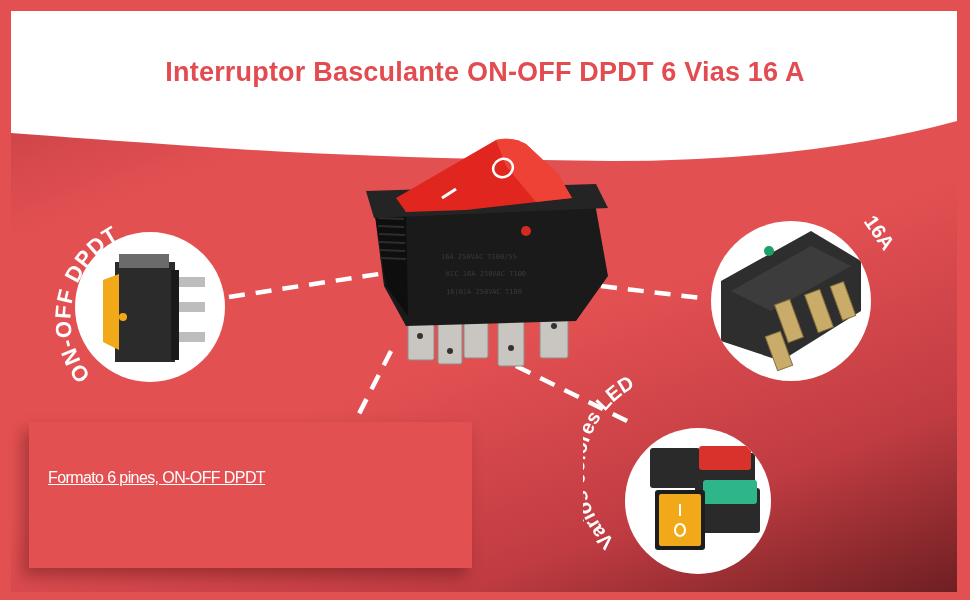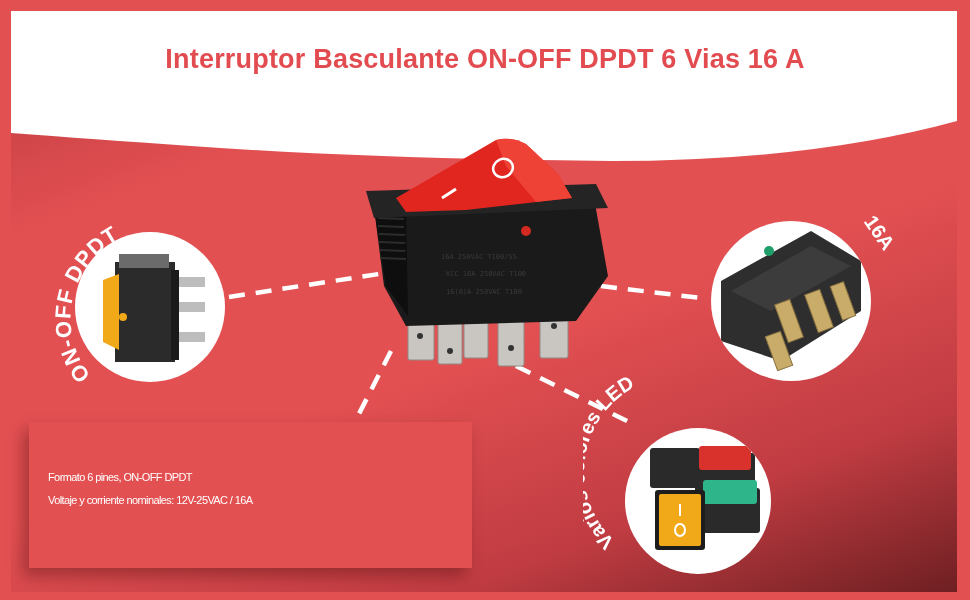--- a/index.html
+++ b/index.html
@@ -1,24 +1,24 @@
 <!DOCTYPE html>
 <html><head>
 <meta charset="utf-8">
 <style>
   html,body{margin:0;padding:0;}
   body{width:970px;height:600px;overflow:hidden;background:#e35052;font-family:"Liberation Sans",sans-serif;position:relative;}
   .frame{position:absolute;left:11px;top:11px;width:946px;height:581px;overflow:hidden;
     background:linear-gradient(160deg,#b9393e 0%,#e35052 25%,#e35052 55%,#c03c42 80%,#6e1f22 100%);}
   .white-top{position:absolute;left:0;top:0;width:100%;height:200px;}
-  .title{position:absolute;left:0;width:970px;top:44px;text-align:center;color:#e24c50;font-weight:bold;font-size:27px;letter-spacing:0.2px;}
+  .title{position:absolute;left:0;width:970px;top:57px;text-align:center;color:#e24c50;font-weight:bold;font-size:27px;letter-spacing:0.2px;}
   .circle{position:absolute;border-radius:50%;background:#fff;overflow:hidden;}
   .curved{position:absolute;color:#fff;font-weight:bold;}
   .info-box{position:absolute;left:29px;top:422px;width:443px;height:146px;background:#e35052;box-shadow:-6px 8px 14px rgba(60,10,10,0.35);}
-  .info-box .lines{position:absolute;left:19px;top:44px;color:#fff;font-size:11px;line-height:23px;letter-spacing:-0.6px;}
+  .info-box .lines{position:absolute;left:19px;top:44px;color:#fff;font-size:16px;line-height:23px;letter-spacing:-0.6px;text-decoration:underline;}
   svg{display:block;}
 </style>
 </head>
 <body>
 
 <div class="frame">
 
   <svg class="white-top" width="946" height="200" viewBox="0 0 946 200">
     <path d="M0 0 H946 V110 Q800 150 600 150 Q360 148 180 135 Q80 128 0 122 Z" fill="#ffffff"></path>
   </svg>
@@ -128,15 +128,14 @@
       </defs>
     <text fill="#fff" font-family="Liberation Sans, sans-serif" font-weight="bold" font-size="20"><textPath href="#arcB" id="badgeBottomText">Varios colores LED</textPath></text>
   </svg>
 </div>
 
 <div class="title">Interruptor Basculante ON-OFF DPDT 6 Vias 16 A</div>
 
 <div class="info-box">
   <div class="lines">
     <div>Formato 6 pines, ON-OFF DPDT</div>
-    <div>Voltaje y corriente nominales: 12V-25VAC / 16A</div>
   </div>
 </div>
 
 </body></html>

